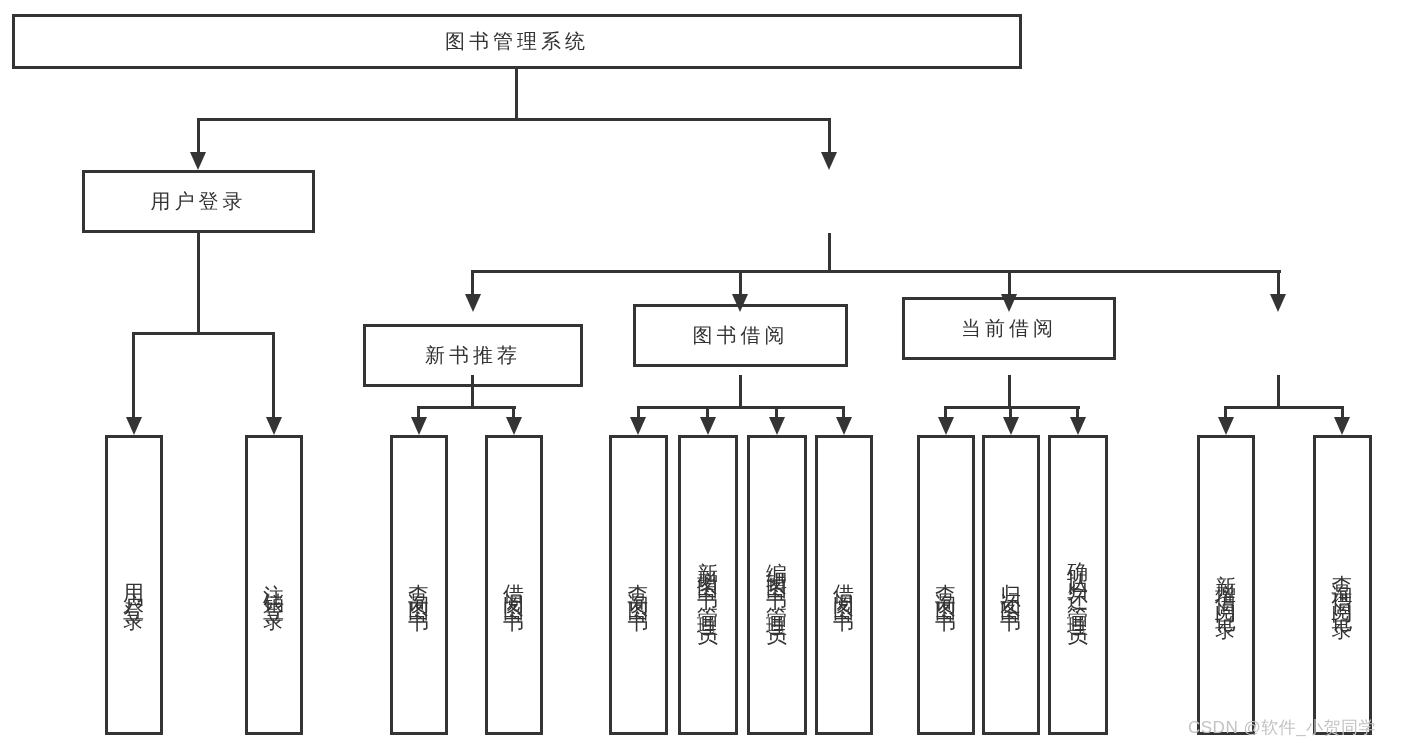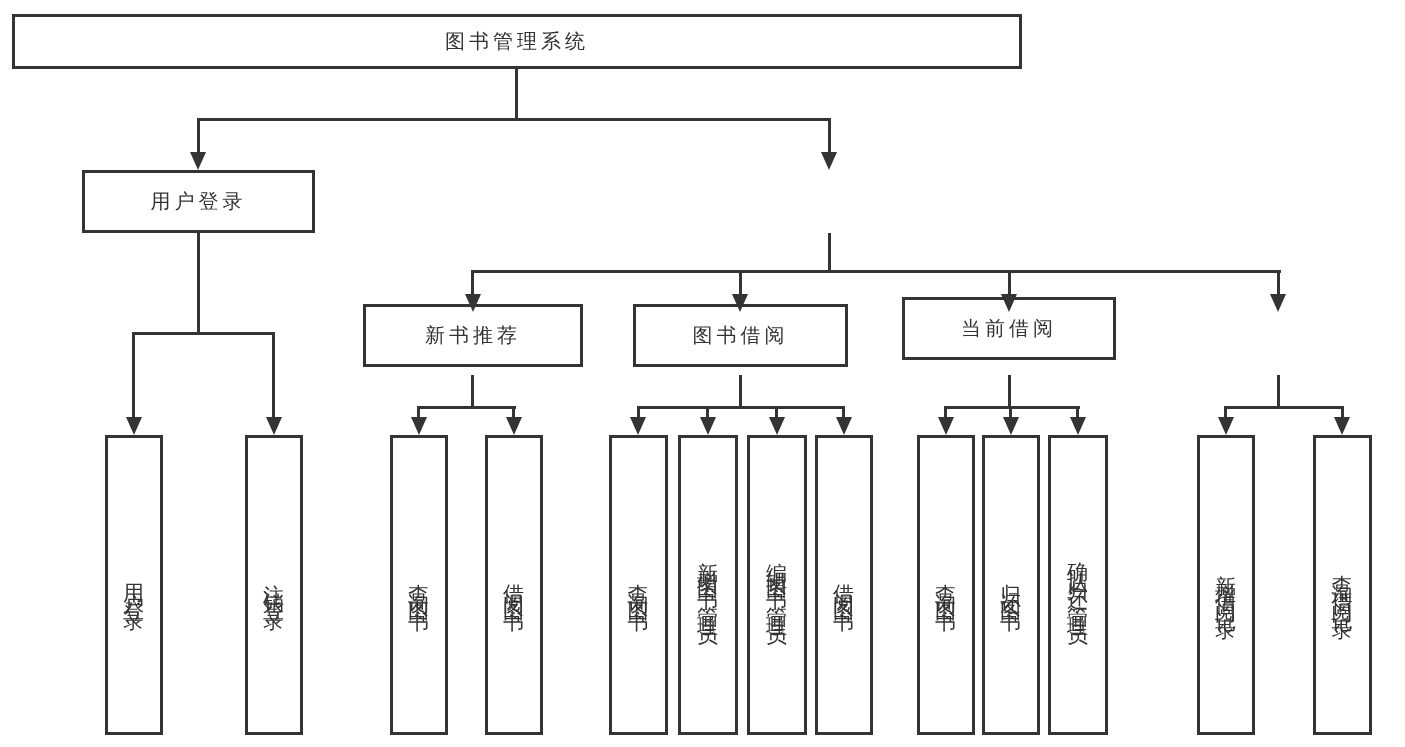--- a/index.html
+++ b/index.html
@@ -63,21 +63,21 @@
 <div id="stage">
 
   <div class="box" style="left:12px;top:14px;width:1010px;height:55px">
     <span class="hlabel">图书管理系统</span>
   </div>
 
   <div class="box" style="left:82px;top:170px;width:233px;height:63px">
     <span class="hlabel">用户登录</span>
   </div>
 
-  <div class="box" style="left:363px;top:304px;width:220px;height:63px">
+  <div class="box" style="left:363px;top:324px;width:220px;height:63px">
     <span class="hlabel">新书推荐</span>
   </div>
   <div class="box" style="left:633px;top:304px;width:215px;height:63px">
     <span class="hlabel">图书借阅</span>
   </div>
   <div class="box" style="left:902px;top:297px;width:214px;height:63px">
     <span class="hlabel">当前借阅</span>
   </div>
 
   <div class="box leaf" style="left:105px">
@@ -176,14 +176,15 @@
   <div class="vl" style="left:1076px;top:408px;height:10px"></div>
   <div class="arrow" style="left:1070px;top:417px"></div>
 
   <div class="vl" style="left:1277px;top:375px;height:33px"></div>
   <div class="hline" style="left:1224px;top:406px;width:120px"></div>
   <div class="vl" style="left:1224px;top:408px;height:10px"></div>
   <div class="arrow" style="left:1218px;top:417px"></div>
   <div class="vl" style="left:1341px;top:408px;height:10px"></div>
   <div class="arrow" style="left:1334px;top:417px"></div>
 
+  <div class="watermark">CSDN @软件_小贺同学</div>
 
 </div>
 
 </body></html>

